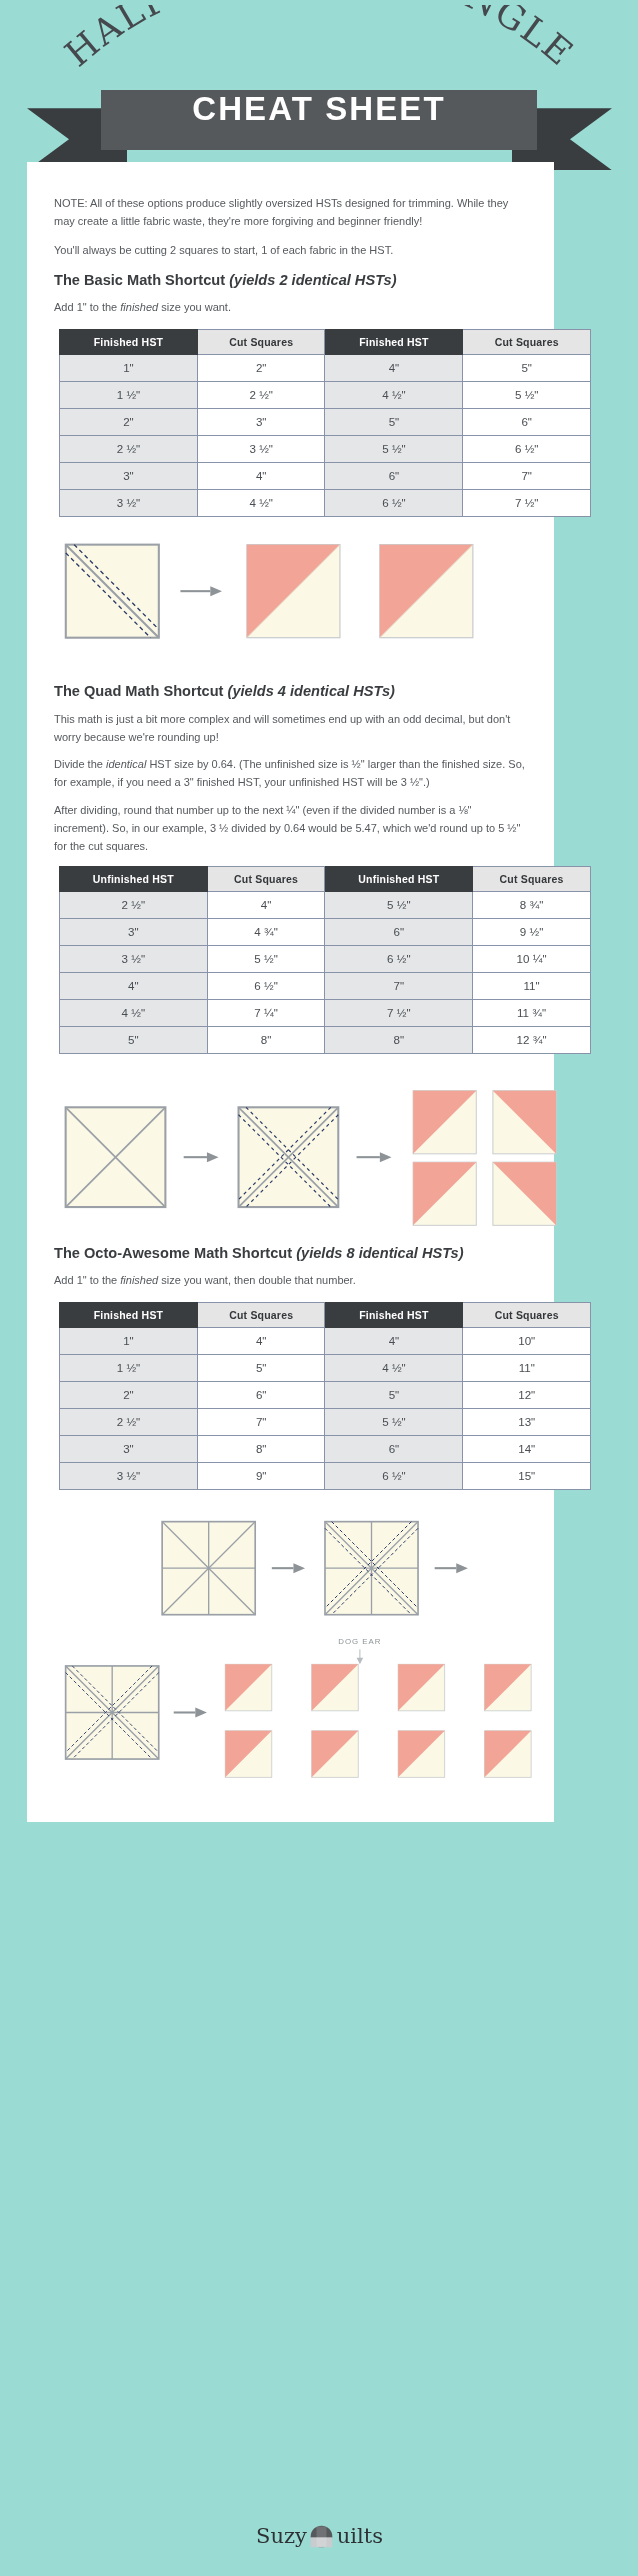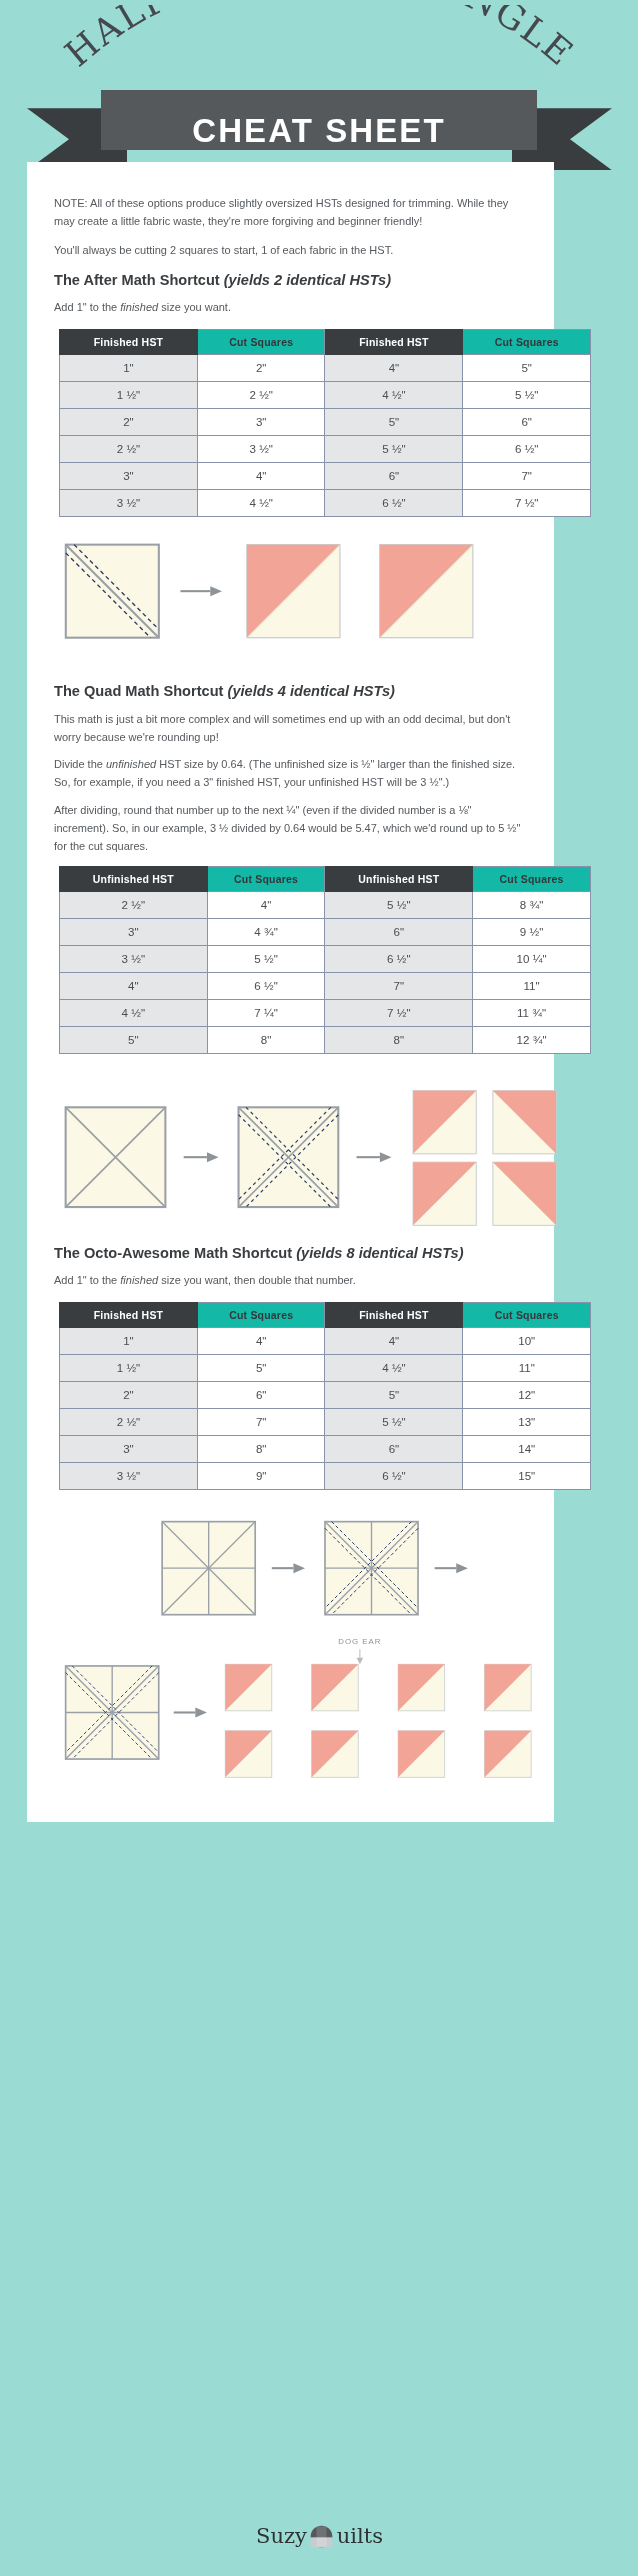--- a/index.html
+++ b/index.html
@@ -52,21 +52,21 @@
   .ribbon-tail.left  { left: 27px;  clip-path: polygon(0 0, 100% 0, 100% 100%, 0 100%, 42% 50%); }
   .ribbon-tail.right { right: 27px; clip-path: polygon(0 0, 100% 0, 58% 50%, 100% 100%, 0 100%); }
   .ribbon-main {
     position: absolute;
     top: 0;
     left: 101px;
     width: 436px;
     height: 60px;
     background: #56595c;
     display: flex;
-    align-items: flex-end;
+    align-items: flex-start;
     justify-content: center;
   }
   .ribbon-main span {
     color: #ffffff;
     font-size: 33px;
     font-weight: bold;
     letter-spacing: 2.1px;
   }
 
   
@@ -114,21 +114,21 @@
     font-weight: bold;
     letter-spacing: 0.2px;
     border: 0.8px solid #8892a8;
   }
   table.hst th.dark {
     background: #3a3d40;
     color: #ffffff;
     border-color: #3a3d40;
   }
   table.hst th.light {
-    background: #14b8a6;
+    background: #e5e5e5;
     color: #34373a;
   }
   table.hst td {
     height: 27px;
     text-align: center;
     border: 0.8px solid #8892a8;
     color: #4a4e52;
     font-size: 11.6px;
   }
   table.hst td.shade { background: #e4e6e8; }
@@ -191,21 +191,21 @@
 
 </div>
 
 <div class="sheet">
   <div class="inner">
 
     <p class="note">NOTE: All of these options produce slightly oversized HSTs designed for trimming. While they may create a little fabric waste, they're more forgiving and beginner friendly!</p>
     <p class="note">You'll always be cutting 2 squares to start, 1 of each fabric in the HST.</p>
 
     <h2 class="section">
-      <span>The After Math Shortcut</span>
+      <span>The Basic Math Shortcut</span>
       <span class="yield">(yields 2 identical HSTs)</span>
     </h2>
     <p class="body">
       Add 1" to the <em>finished</em> size you want.
     </p>
 
     <table class="hst">
       <thead>
         <tr>
           <th class="dark">Finished HST</th>
@@ -282,21 +282,21 @@
         </g>
       </svg>
     </div>
 
     <h2 class="section" style="margin-top:37px;">
       <span>The Quad Math Shortcut</span>
       <span class="yield">(yields 4 identical HSTs)</span>
     </h2>
     <p class="body tight">This math is just a bit more complex and will sometimes end up with an odd decimal, but don't worry because we're rounding up!</p>
     <p class="body tight">
-      Divide the <em>unfinished</em> HST size by 0.64. (The unfinished size is ½" larger than
+      Divide the <em>identical</em> HST size by 0.64. (The unfinished size is ½" larger than
       the finished size. So, for example, if you need a 3" finished HST, your
       unfinished HST will be 3 ½".)
     </p>
     <p class="body tight">
       After dividing, round that number up to the next ¼" (even if the divided
       number is a ⅛" increment). So, in our example, 3 ½ divided by 0.64 would
       be 5.47, which we'd round up to 5 ½" for the cut squares.
     </p>
 
     <table class="hst">

